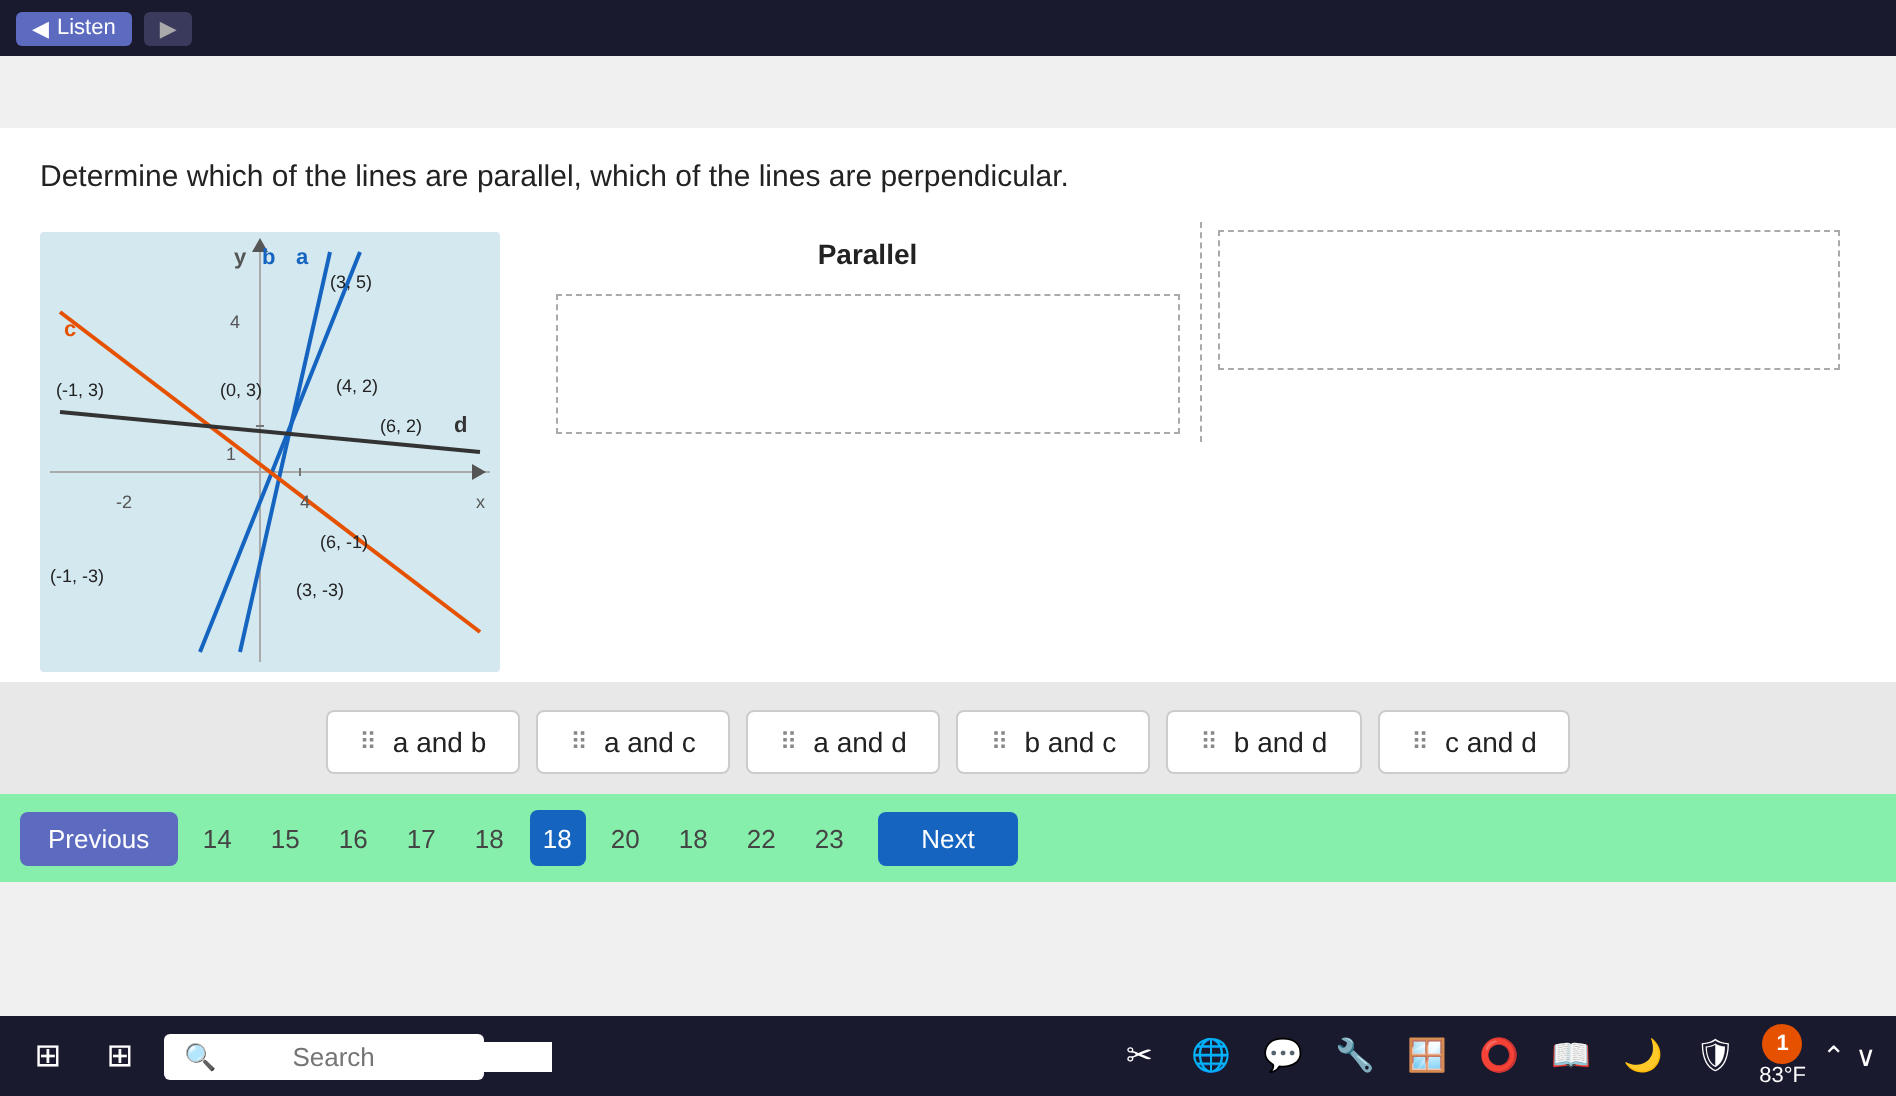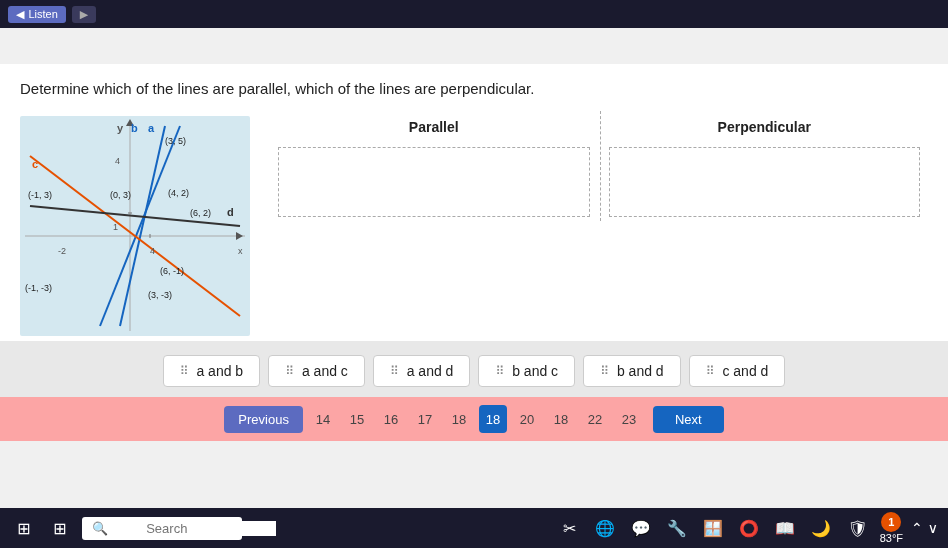--- a/index.html
+++ b/index.html
@@ -93,27 +93,26 @@
       user-select: none;
     }
 
     .drag-item .dots-icon {
       color: #888;
       font-size: 12px;
     }
 
     
     .nav-bar {
-      background: #fca5a5;
+      background: #86efac;
       height: 44px;
       display: flex;
       align-items: center;
       padding: 0 10px;
       gap: 6px;
-      justify-content: center;
     }
 
     .prev-btn {
       background: #5c6bc0;
       color: white;
       border: none;
       border-radius: 4px;
       padding: 6px 14px;
       font-size: 13px;
       cursor: pointer;
@@ -314,21 +313,20 @@
       </svg>
     </div>
 
     <div style="flex:1;">
       <div class="two-columns-wrapper">
         <div class="parallel-section">
           <div class="section-header">Parallel</div>
           <div class="section-drop-area"></div>
         </div>
         <div class="perpendicular-section">
-          <div class="section-header">Perpendicular</div>
           <div class="section-drop-area"></div>
         </div>
       </div>
     </div>
   </div>
 </div>
 
 <div class="drag-items-row">
   <div class="drag-item">
     <span class="dots-icon">⠿</span>

